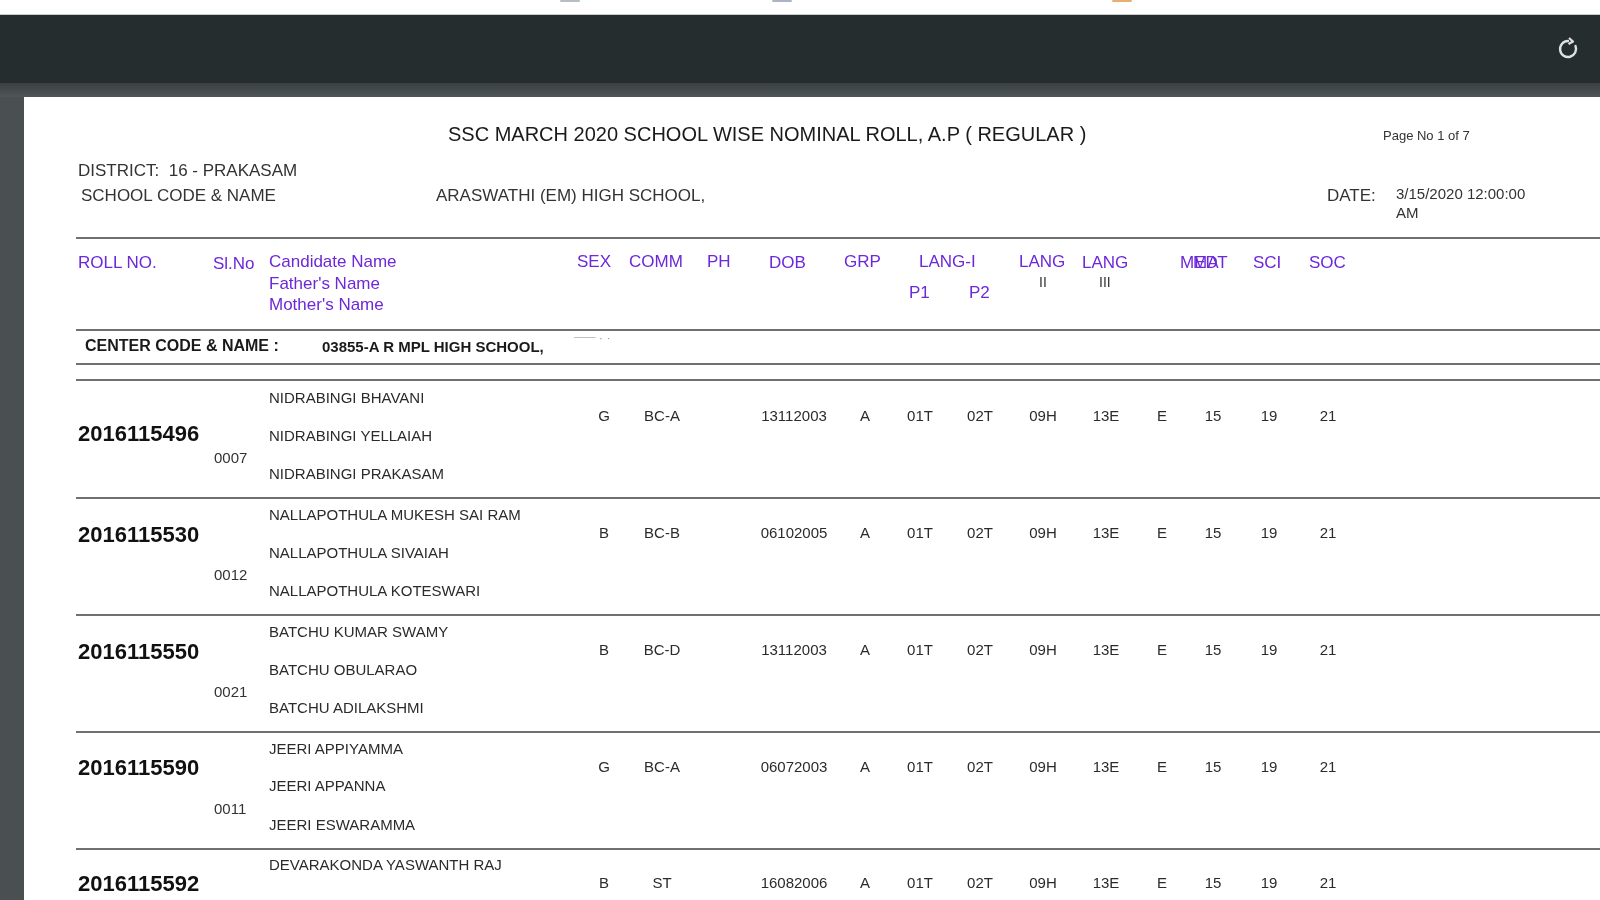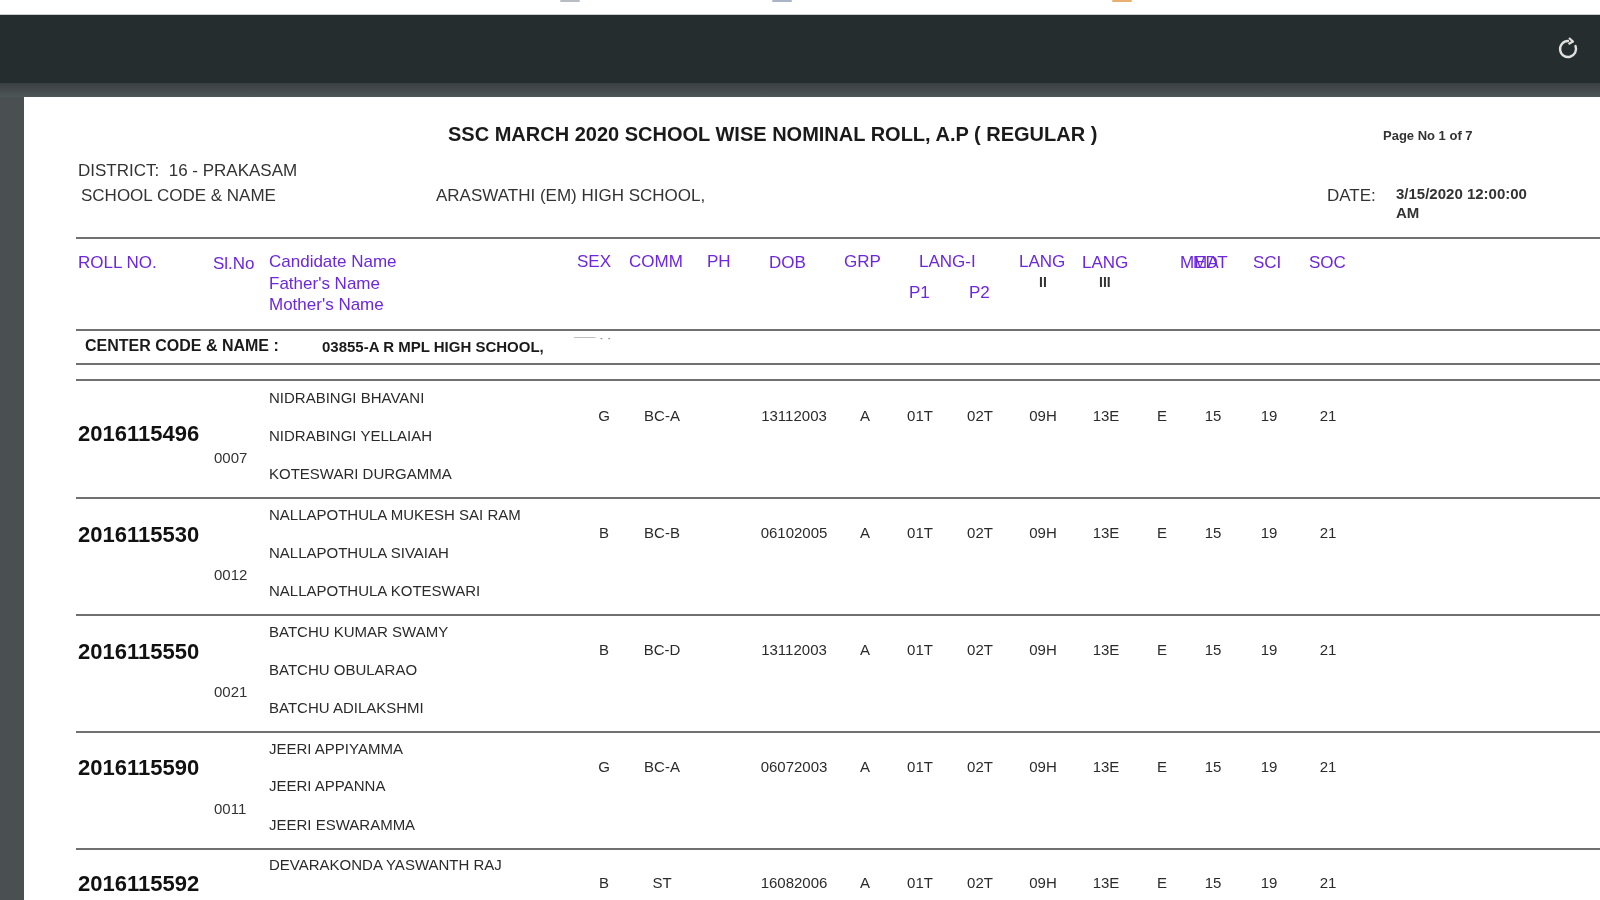--- a/index.html
+++ b/index.html
@@ -25,23 +25,23 @@
   .viewer {
     position:absolute; left:0; top:83px; width:1600px; height:817px;
     background:#4a5052;
   }
   .viewer .shade { position:absolute; left:0; top:0; width:1600px; height:14px; background:linear-gradient(#3a4042,#4f5658); }
   .page {
     position:absolute; left:24px; top:97px; width:1600px; height:803px;
     background:#ffffff; color:#222;
   }
   .abs { position:absolute; white-space:nowrap; }
-  .title { font-weight:bold; font-size:20px; color:#1a1a1a; }
+  .title { font-weight:normal; font-size:20px; color:#1a1a1a; }
   .meta { font-size:17px; color:#333; }
-  .small { font-size:13px; color:#333;font-weight:bold; }
+  .small { font-size:13px; color:#333; }
   .rule { position:absolute; left:52px; width:1530px; height:2px; background:#707070; }
   .hdr { font-size:17px; color:#6d28d9; }
   .center-lbl { font-weight:bold; font-size:16px; color:#1a1a1a; }
   .roll { font-weight:bold; font-size:22px; color:#111; }
   .sl { font-size:15px; color:#333; }
   .nm { font-size:15px; color:#2b2b2b; }
   .val { font-size:15px; color:#2b2b2b; text-align:center; width:70px; }
 </style>
 </head>
 <body>
@@ -113,21 +113,21 @@
   <div class="abs small" style="left:550px;top:238px;color:#999">¯¯¯ ˙ ˙</div>
 
   <div class="rule" style="top:266px"></div>
   <div class="rule" style="top:282px"></div>
 
   <div>
     <div class="abs roll" style="left:54px;top:324px">2016115496</div>
     <div class="abs sl" style="left:190px;top:352px">0007</div>
     <div class="abs nm" style="left:245px;top:292px">NIDRABINGI BHAVANI</div>
     <div class="abs nm" style="left:245px;top:330px">NIDRABINGI YELLAIAH</div>
-    <div class="abs nm" style="left:245px;top:368px">KOTESWARI DURGAMMA</div>
+    <div class="abs nm" style="left:245px;top:368px">NIDRABINGI PRAKASAM</div>
     <div class="abs val" style="left:545px;top:310px">G</div>
     <div class="abs val" style="left:603px;top:310px">BC-A</div>
     <div class="abs val" style="left:660px;top:310px"></div>
     <div class="abs val" style="left:730px;top:310px;width:80px">13112003</div>
     <div class="abs val" style="left:806px;top:310px">A</div>
     <div class="abs val" style="left:861px;top:310px">01T</div>
     <div class="abs val" style="left:921px;top:310px">02T</div>
     <div class="abs val" style="left:984px;top:310px">09H</div>
     <div class="abs val" style="left:1047px;top:310px">13E</div>
     <div class="abs val" style="left:1103px;top:310px">E</div>

